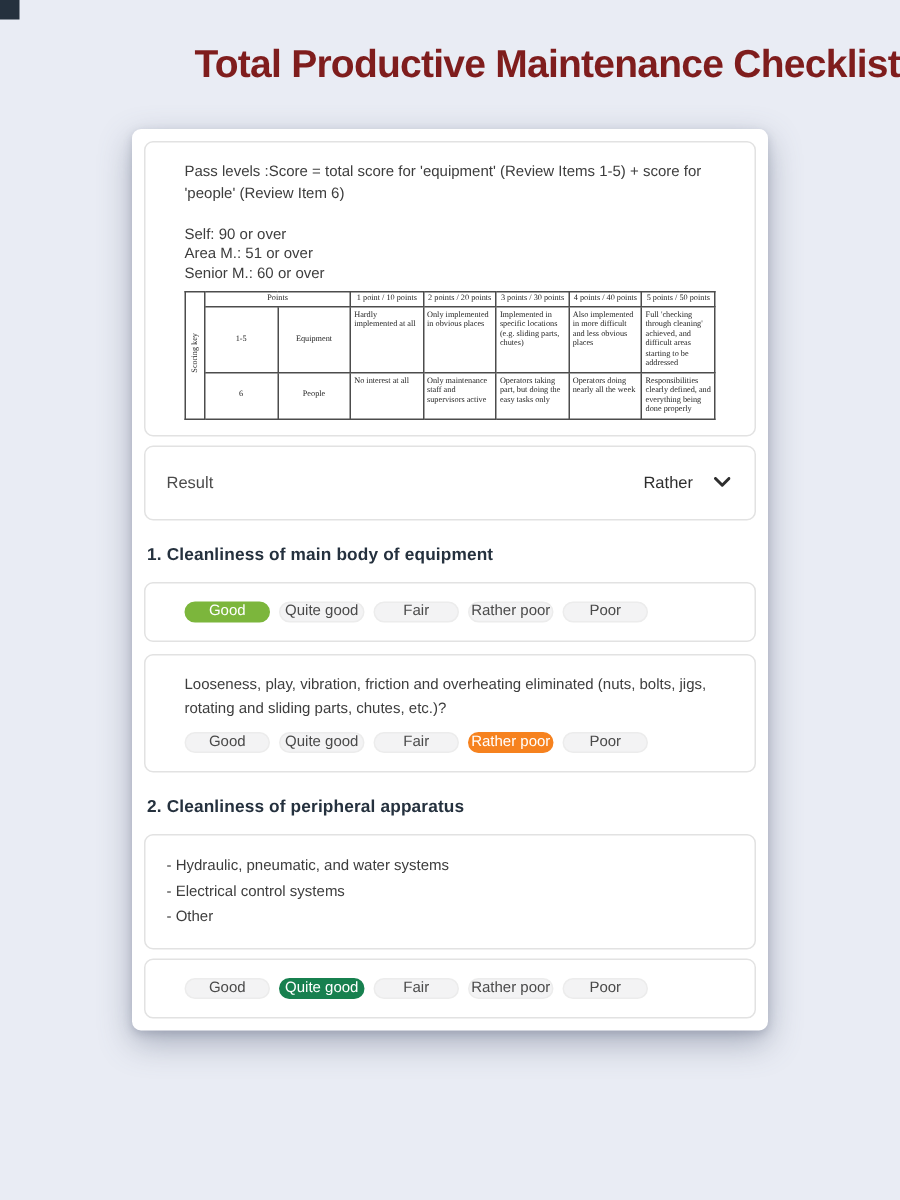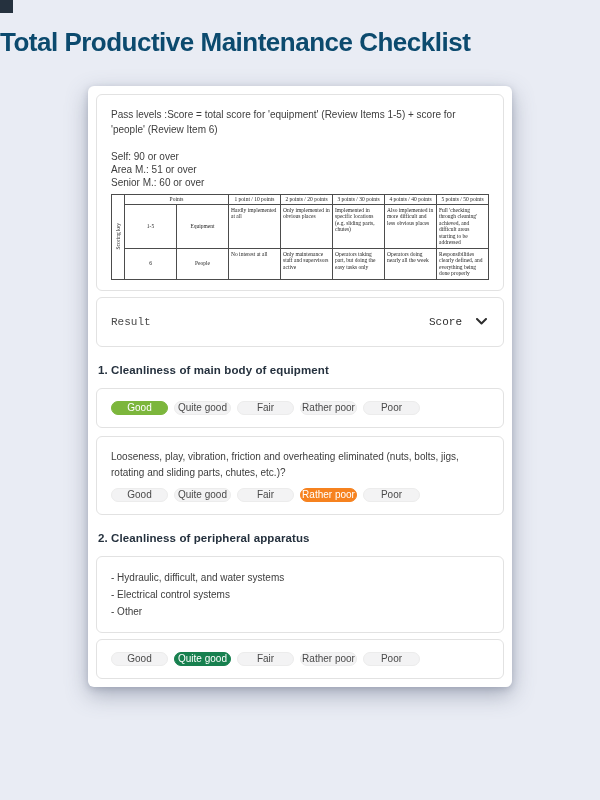--- a/index.html
+++ b/index.html
@@ -8,39 +8,39 @@
     background:#e9ecf4;
     font-family:"Liberation Sans", sans-serif;
     position:relative;
   }
   .corner-accent {
     position:absolute; left:0; top:0; width:13px; height:13px;
     background:#25313e;
   }
   .page-title {
     margin-top:27px;
-    text-align:left;
+    text-align:right;
     font-size:26px;
     font-weight:800;
     letter-spacing:-0.5px;
-    color:#0c4a6e;
+    color:#7f1d1d;
   }
   .sheet {
     width:424px;
     margin:28px auto 0 auto;
     background:#ffffff;
     border-radius:6px;
     box-shadow:0 8px 22px rgba(90,100,125,0.45), 0 2px 6px rgba(90,100,125,0.25);
     padding:8px;
   }
   .subcard {
     border:1px solid #e2e2e2;
     border-radius:6px;
     background:#fff;
-    padding:10px 14px;
+    padding:10px 26px;
   }
   .intro-par {
     font-size:10px;
     line-height:15px;
     color:#3d3d3d;
     margin:2px 0 13px 0;
   }
   .pass-line {
     font-size:10px;
     line-height:13px;
@@ -78,21 +78,20 @@
   .col-items { width:26px; }
   .col-group { width:38px; }
 
   .result-row {
     margin-top:6px;
     height:50px;
     display:flex;
     align-items:center;
     justify-content:space-between;
     padding:0 16px 0 14px;
-    font-family:Liberation Mono, monospace;
   }
   .result-label { font-size:11px; color:#4b4b4b; }
   .select-control { display:flex; align-items:center; gap:14px; cursor:pointer; }
   .select-label { font-size:11px; color:#2e2e2e; }
   .chevron svg { display:block; }
 
   .section-heading {
     margin:17px 2px 12px 2px;
     font-size:11.5px;
     font-weight:800;
@@ -177,21 +176,21 @@
         <td>Operators doing nearly all the week</td>
         <td>Responsibilities clearly defined, and everything being done properly</td>
       </tr>
     </tbody>
       </table>
   </div>
 
   <div class="subcard result-row">
     <span class="result-label">Result</span>
     <span class="select-control">
-      <span class="select-label">Score</span>
+      <span class="select-label">Rather</span>
       <span class="chevron">
         <svg width="11" height="7" viewBox="0 0 11 7">
             <polyline points="1,1 5.5,5.5 10,1" fill="none" stroke="#2e2e2e" stroke-width="2" stroke-linecap="round" stroke-linejoin="round"></polyline>
           </svg>
       </span>
     </span>
   </div>
 
   <div class="section-heading">1. Cleanliness of main body of equipment</div>
 
@@ -214,21 +213,21 @@
       <button class="pill">Quite good</button>
       <button class="pill">Fair</button>
       <button class="pill sel-orange">Rather poor</button>
       <button class="pill">Poor</button>
     </div>
   </div>
 
   <div class="section-heading">2. Cleanliness of peripheral apparatus</div>
 
   <div class="subcard list-card">
-    <div class="list-line">- Hydraulic, difficult, and water systems</div>
+    <div class="list-line">- Hydraulic, pneumatic, and water systems</div>
     <div class="list-line">- Electrical control systems</div>
     <div class="list-line">- Other</div>
   </div>
 
   <div class="gap6"></div>
 
   <div class="subcard">
     <div class="ratings">
       <button class="pill">Good</button>
       <button class="pill sel-teal">Quite good</button>

